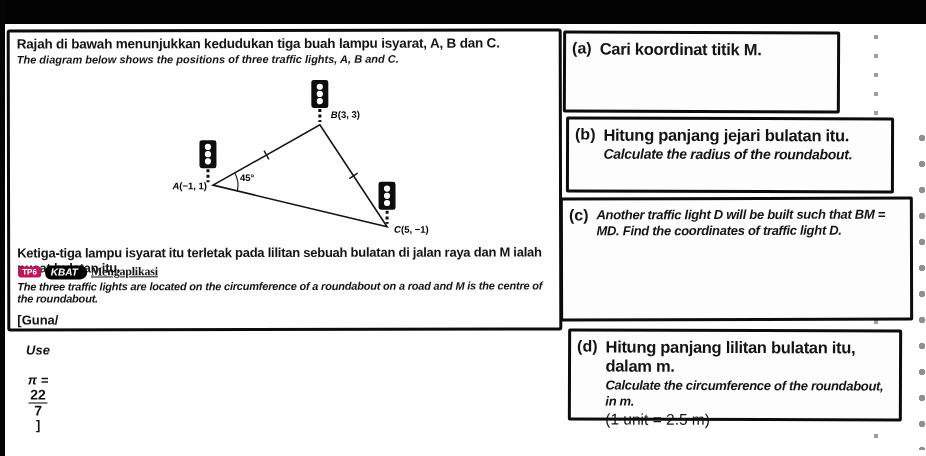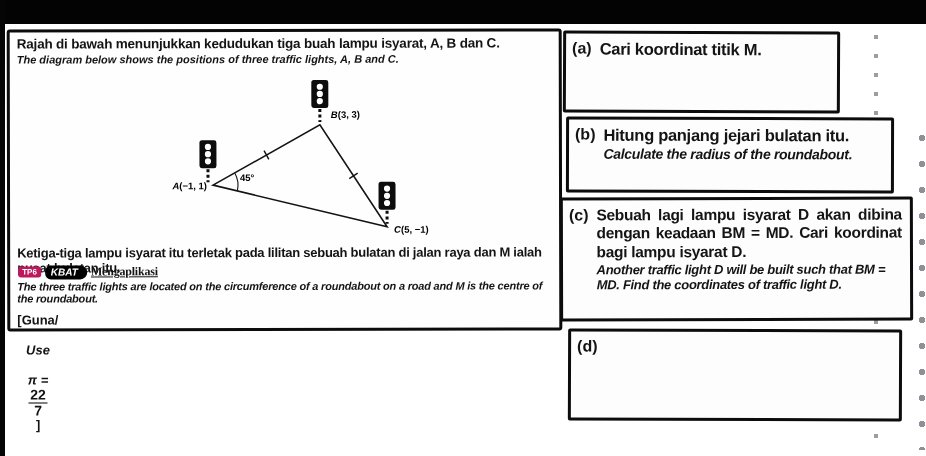--- a/index.html
+++ b/index.html
@@ -135,20 +135,24 @@
   <div class="part-id">(b)</div>
   <div class="part-body">
     <div class="part-ms">Hitung panjang jejari bulatan itu.</div>
     <div class="part-en">Calculate the radius of the roundabout.</div>
   </div>
 </div>
 
 <div class="part-box part-c">
   <div class="part-id">(c)</div>
   <div class="part-body">
-    <div class="part-ms">Sebuah lagi lampu isyarat D akan dibina dengan keadaan BM = MD. Cari koordinat bagi lampu isyarat D.</div>
     <div class="part-en">Another traffic light D will be built such that BM = MD. Find the coordinates of traffic light D.</div>
   </div>
 </div>
 
 <div class="part-box part-d">
   <div class="part-id">(d)</div>
+  <div class="part-body">
+    <div class="part-ms">Hitung panjang lilitan bulatan itu, dalam m.</div>
+    <div class="part-en">Calculate the circumference of the roundabout, in m.</div>
+    <div class="part-extra">(1 unit = 2.5 m)</div>
+  </div>
 </div>
 
 </body></html>

